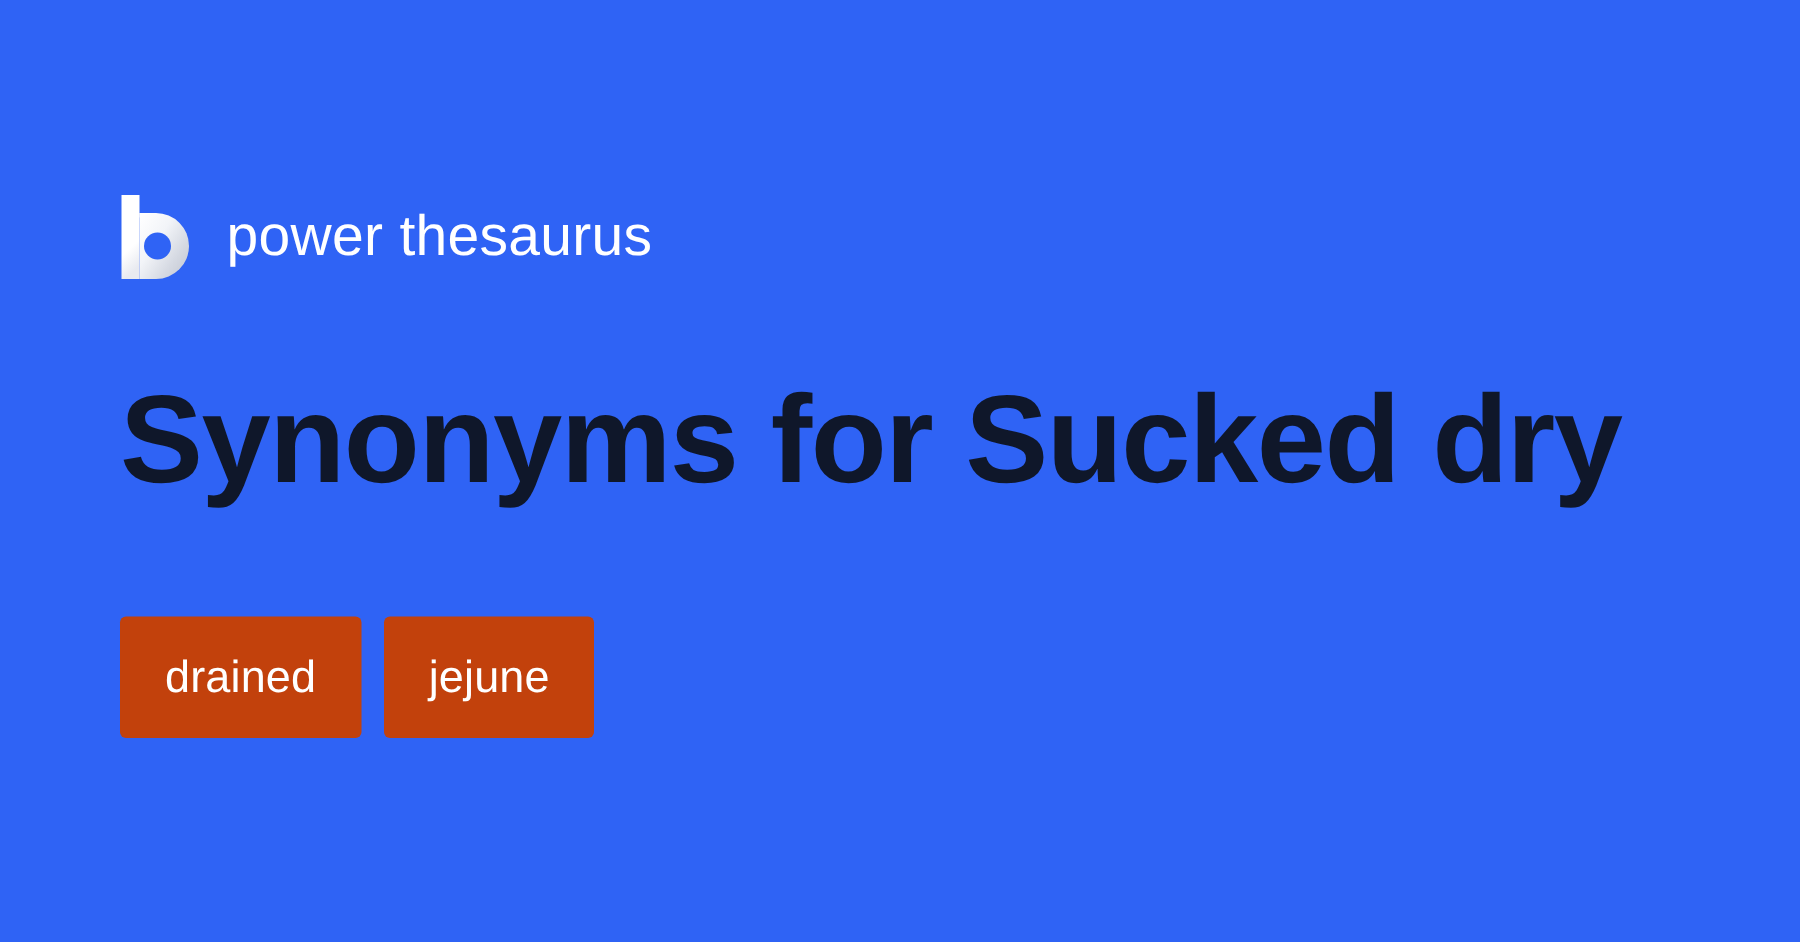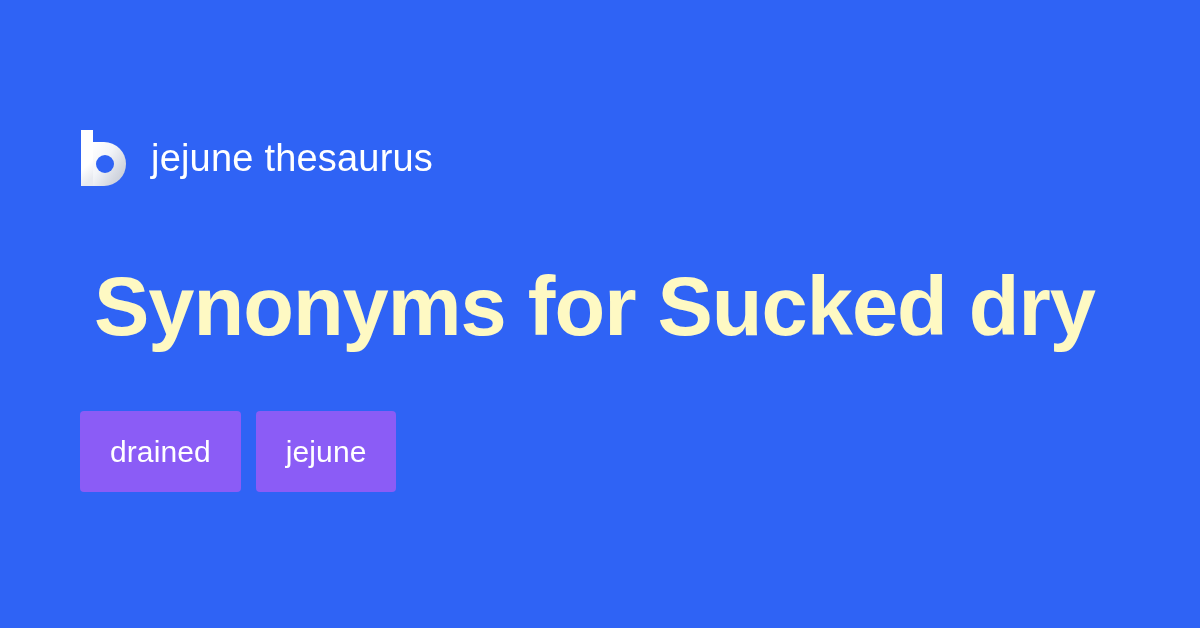--- a/index.html
+++ b/index.html
@@ -48,25 +48,25 @@
     letter-spacing: 0.2px;
     white-space: nowrap;
   }
 
   
   .headline {
     position: absolute;
     left: 80px;
     top: 245px;
     width: 1060px;
-    margin: 14px;
+    margin: 0;
     font-size: 83px;
     line-height: 96px;
     font-weight: 700;
-    color: #fef9c3;
+    color: #0f172a;
     letter-spacing: -1px;
     white-space: nowrap;
   }
 
   
   .chip-row {
     position: absolute;
     left: 80px;
     top: 411px;
     display: flex;
@@ -74,21 +74,21 @@
   }
 
   .chip {
     height: 81px;
     box-sizing: border-box;
     display: flex;
     align-items: center;
     justify-content: center;
     padding: 0 30px;
     margin-right: 15px;
-    background: #8b5cf6;
+    background: #c2410c;
     border-radius: 4px;
   }
 
   .chip:last-child {
     margin-right: 0;
   }
 
   .chip-label {
     font-size: 30px;
     line-height: 34px;
@@ -124,21 +124,21 @@
         </mask>
       </defs>
 
       <rect x="1" y="0" width="12" height="56" rx="0" fill="url(#stemGrad)"></rect>
 
       <path d="M13 12 H24 A22 22 0 0 1 24 56 H13 Z" fill="url(#bowlGrad)" mask="url(#bowlHole)"></path>
 
       <path d="M13 12 H24 A22 22 0 0 0 13 15 Z" fill="#ffffff" opacity="0.95"></path>
     </svg>
 
-    <span class="brand-name">jejune thesaurus</span>
+    <span class="brand-name">power thesaurus</span>
   </div>
 
   <h1 class="headline">Synonyms for Sucked dry</h1>
 
   <div class="chip-row">
     <div class="chip">
       <span class="chip-label">drained</span>
     </div>
     <div class="chip">
       <span class="chip-label">jejune</span>

